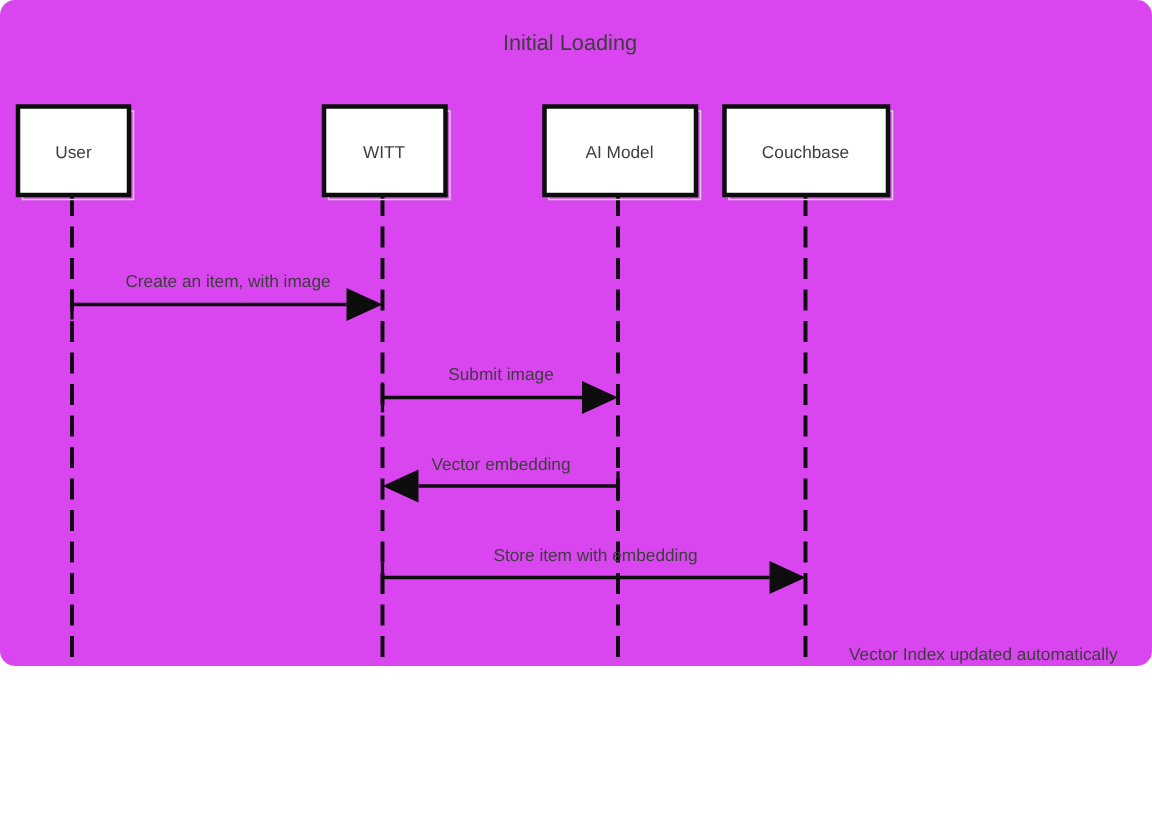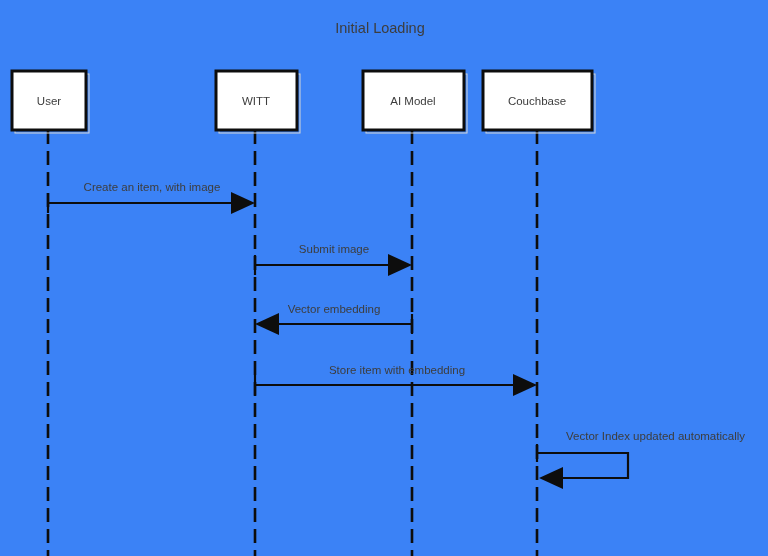--- a/index.html
+++ b/index.html
@@ -7,23 +7,24 @@
     padding: 0;
     background: #ffffff;
   }
   body {
     font-family: "Liberation Sans", sans-serif;
     -webkit-font-smoothing: antialiased;
   }
   #canvas {
     position: relative;
     width: 768px;
-    height: 556px;
-    background: #3b82f6;
+    height: 444px;
+    background: #d946ef;
     overflow: hidden;
+    border-radius: 10px;
   }
   #diagram-svg {
     position: absolute;
     left: 0;
     top: 0;
     width: 768px;
     height: 556px;
   }
   .diagram-title {
     font-size: 14.5px;

